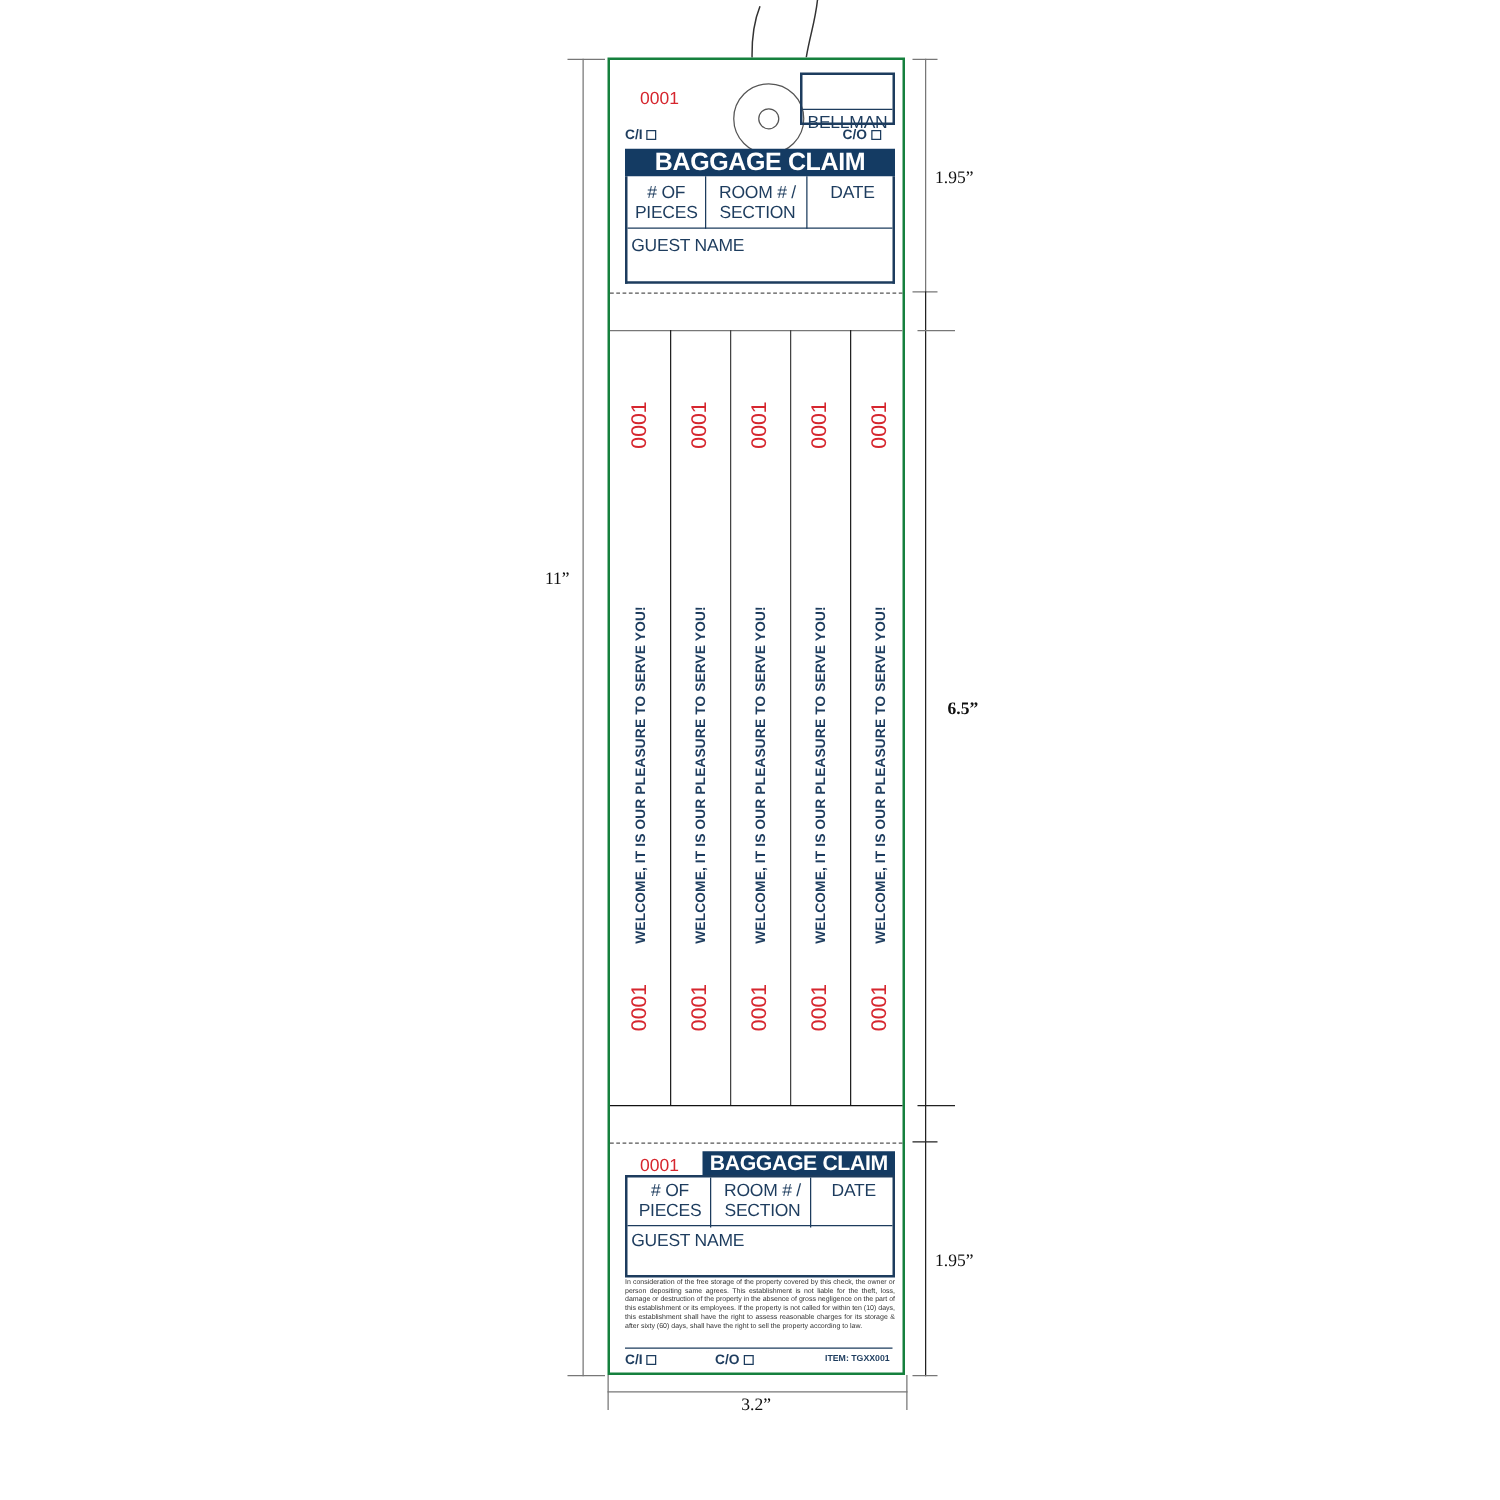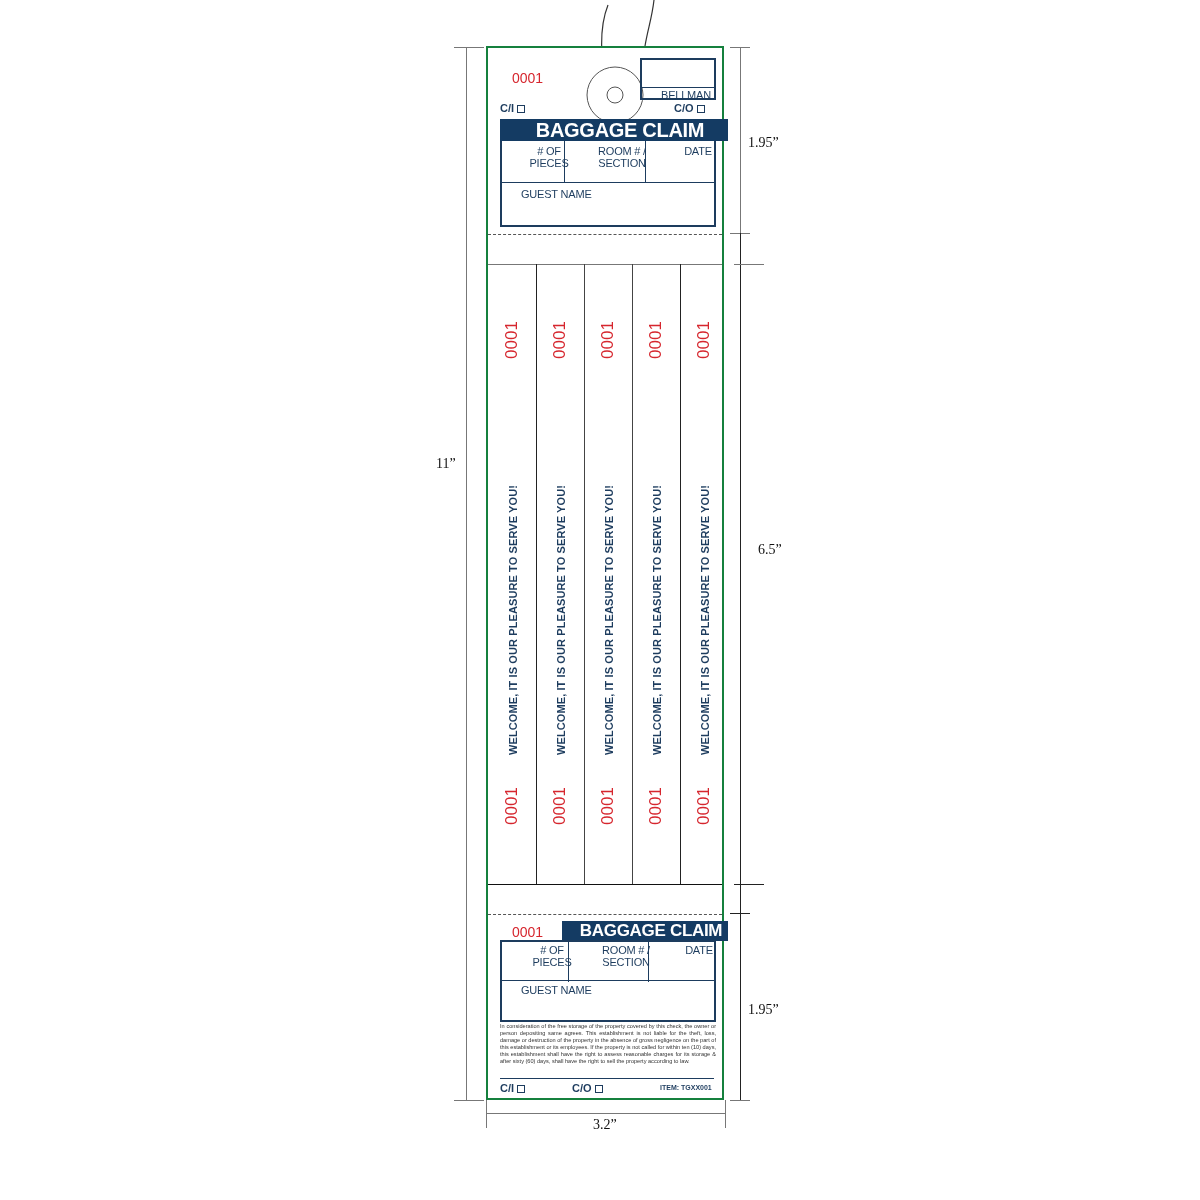--- a/index.html
+++ b/index.html
@@ -4,22 +4,22 @@
 <style>
   html,body{margin:0;padding:0;background:#fff;}
   body{width:1200px;height:1200px;position:relative;overflow:hidden;font-family:"Liberation Sans",sans-serif;}
   .abs{position:absolute;}
   .red{color:#d6262e;}
   .dimtext{font-family:"Liberation Serif",serif;font-size:14px;color:#111;}
   .vline{position:absolute;width:0;border-left:1px solid #777;}
   .hline{position:absolute;height:0;border-top:1px solid #777;}
   .tag{position:absolute;left:486px;top:46px;width:238px;height:1054px;border:2px solid #15803d;box-sizing:border-box;background:#fff;}
   .box{position:absolute;border:2px solid #1d3c5e;box-sizing:border-box;}
-  .lbl{position:absolute;font-size:11px;color:#1d3c5e;letter-spacing:-0.2px;margin-left:16px;}
-  .title-bar{position:absolute;background:#143b63;color:#fff;font-weight:bold;text-align:center;letter-spacing:-0.3px;padding-left:12px;}
+  .lbl{position:absolute;font-size:14px;color:#1d3c5e;letter-spacing:-0.2px;}
+  .title-bar{position:absolute;background:#143b63;color:#fff;font-weight:bold;text-align:center;letter-spacing:-0.3px;}
   .chk{display:inline-block;width:8px;height:8px;border:1.5px solid #1d3c5e;margin-left:3px;vertical-align:-1px;box-sizing:border-box;}
   .strip{position:absolute;top:264px;height:620px;box-sizing:border-box;}
   .rot{position:absolute;white-space:nowrap;transform:translate(-50%,-50%) rotate(-90deg);}
   .num-rot{font-size:17px;color:#d6262e;}
   .welcome{font-size:11px;font-weight:bold;color:#1d3c5e;letter-spacing:0.1px;}
   .dash{position:absolute;height:0;border-top:1px dashed #555;}
   .fine{position:absolute;font-size:5.6px;line-height:7px;color:#333;text-align:justify;}
 </style>
 </head>
 <body>
@@ -30,21 +30,21 @@
 <div class="abs dimtext" style="left:436px;top:456px;text-align:right;">11”</div>
 
 <div class="vline" style="left:740px;top:47px;height:186px;"></div>
 <div class="hline" style="left:730px;top:47px;width:20px;"></div>
 <div class="hline" style="left:730px;top:233px;width:20px;"></div>
 <div class="abs dimtext" style="left:748px;top:135px;">1.95”</div>
 
 <div class="vline" style="left:740px;top:233px;height:680px;border-color:#222;"></div>
 <div class="hline" style="left:734px;top:264px;width:30px;"></div>
 <div class="hline" style="left:734px;top:884px;width:30px;border-color:#222;"></div>
-<div class="abs dimtext" style="left:758px;top:542px;">6.5”</div>
+<div class="abs dimtext" style="left:758px;top:560px;font-weight:bold;">6.5”</div>
 
 <div class="vline" style="left:740px;top:913px;height:188px;border-color:#222;"></div>
 <div class="hline" style="left:730px;top:913px;width:20px;border-color:#222;"></div>
 <div class="hline" style="left:730px;top:1100px;width:20px;"></div>
 <div class="abs dimtext" style="left:748px;top:1002px;">1.95”</div>
 
 <div class="vline" style="left:486px;top:1100px;height:28px;"></div>
 <div class="vline" style="left:725px;top:1100px;height:28px;"></div>
 <div class="hline" style="left:486px;top:1113px;width:240px;"></div>
 <div class="abs dimtext" style="left:593px;top:1117px;">3.2”</div>

